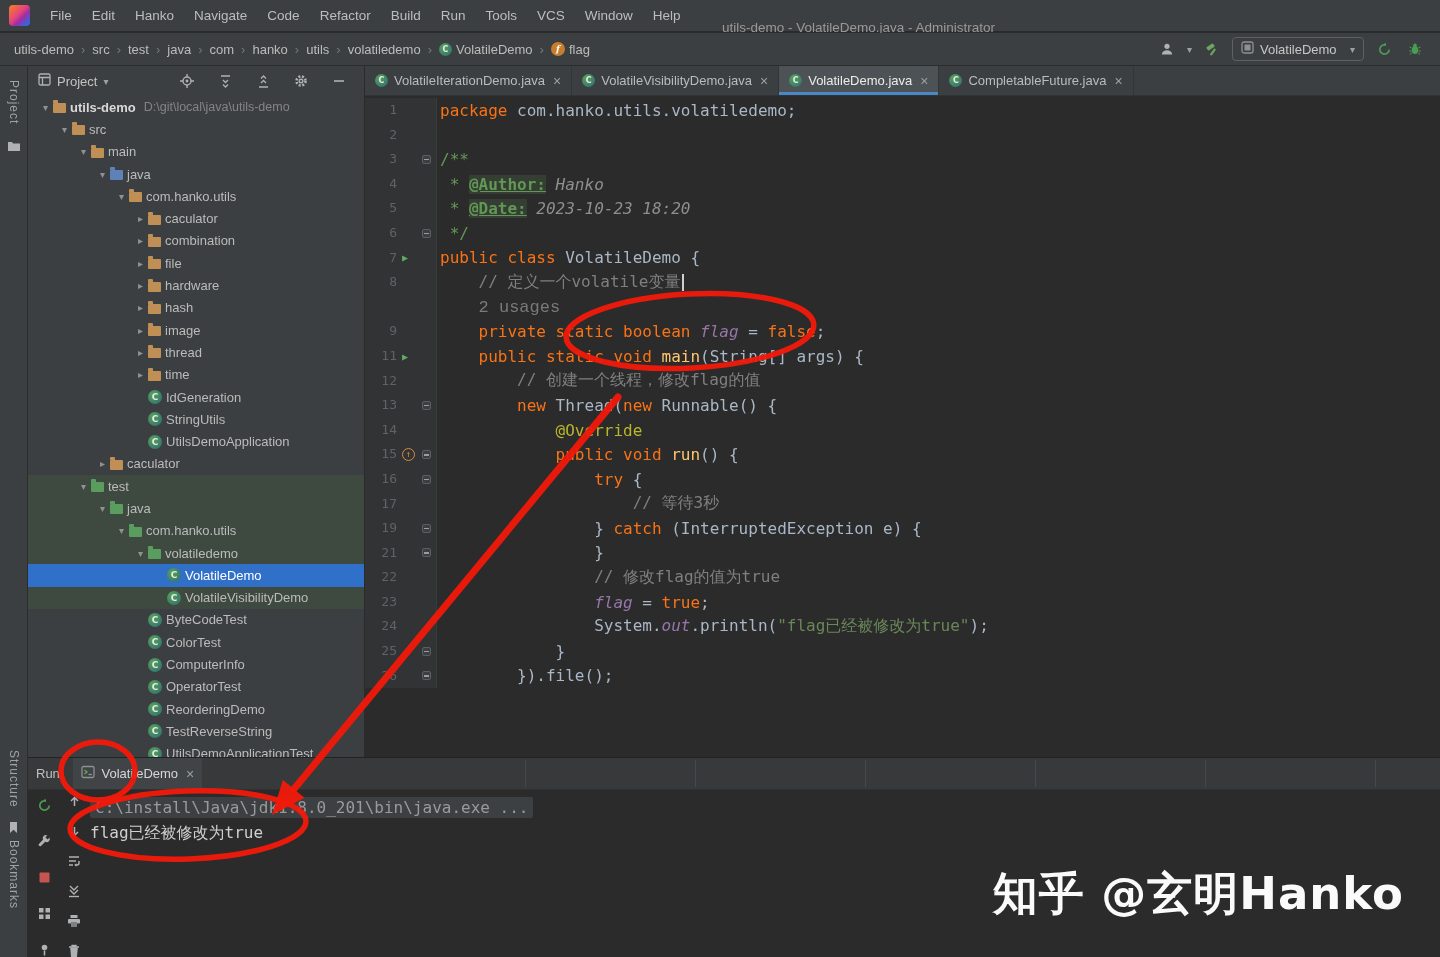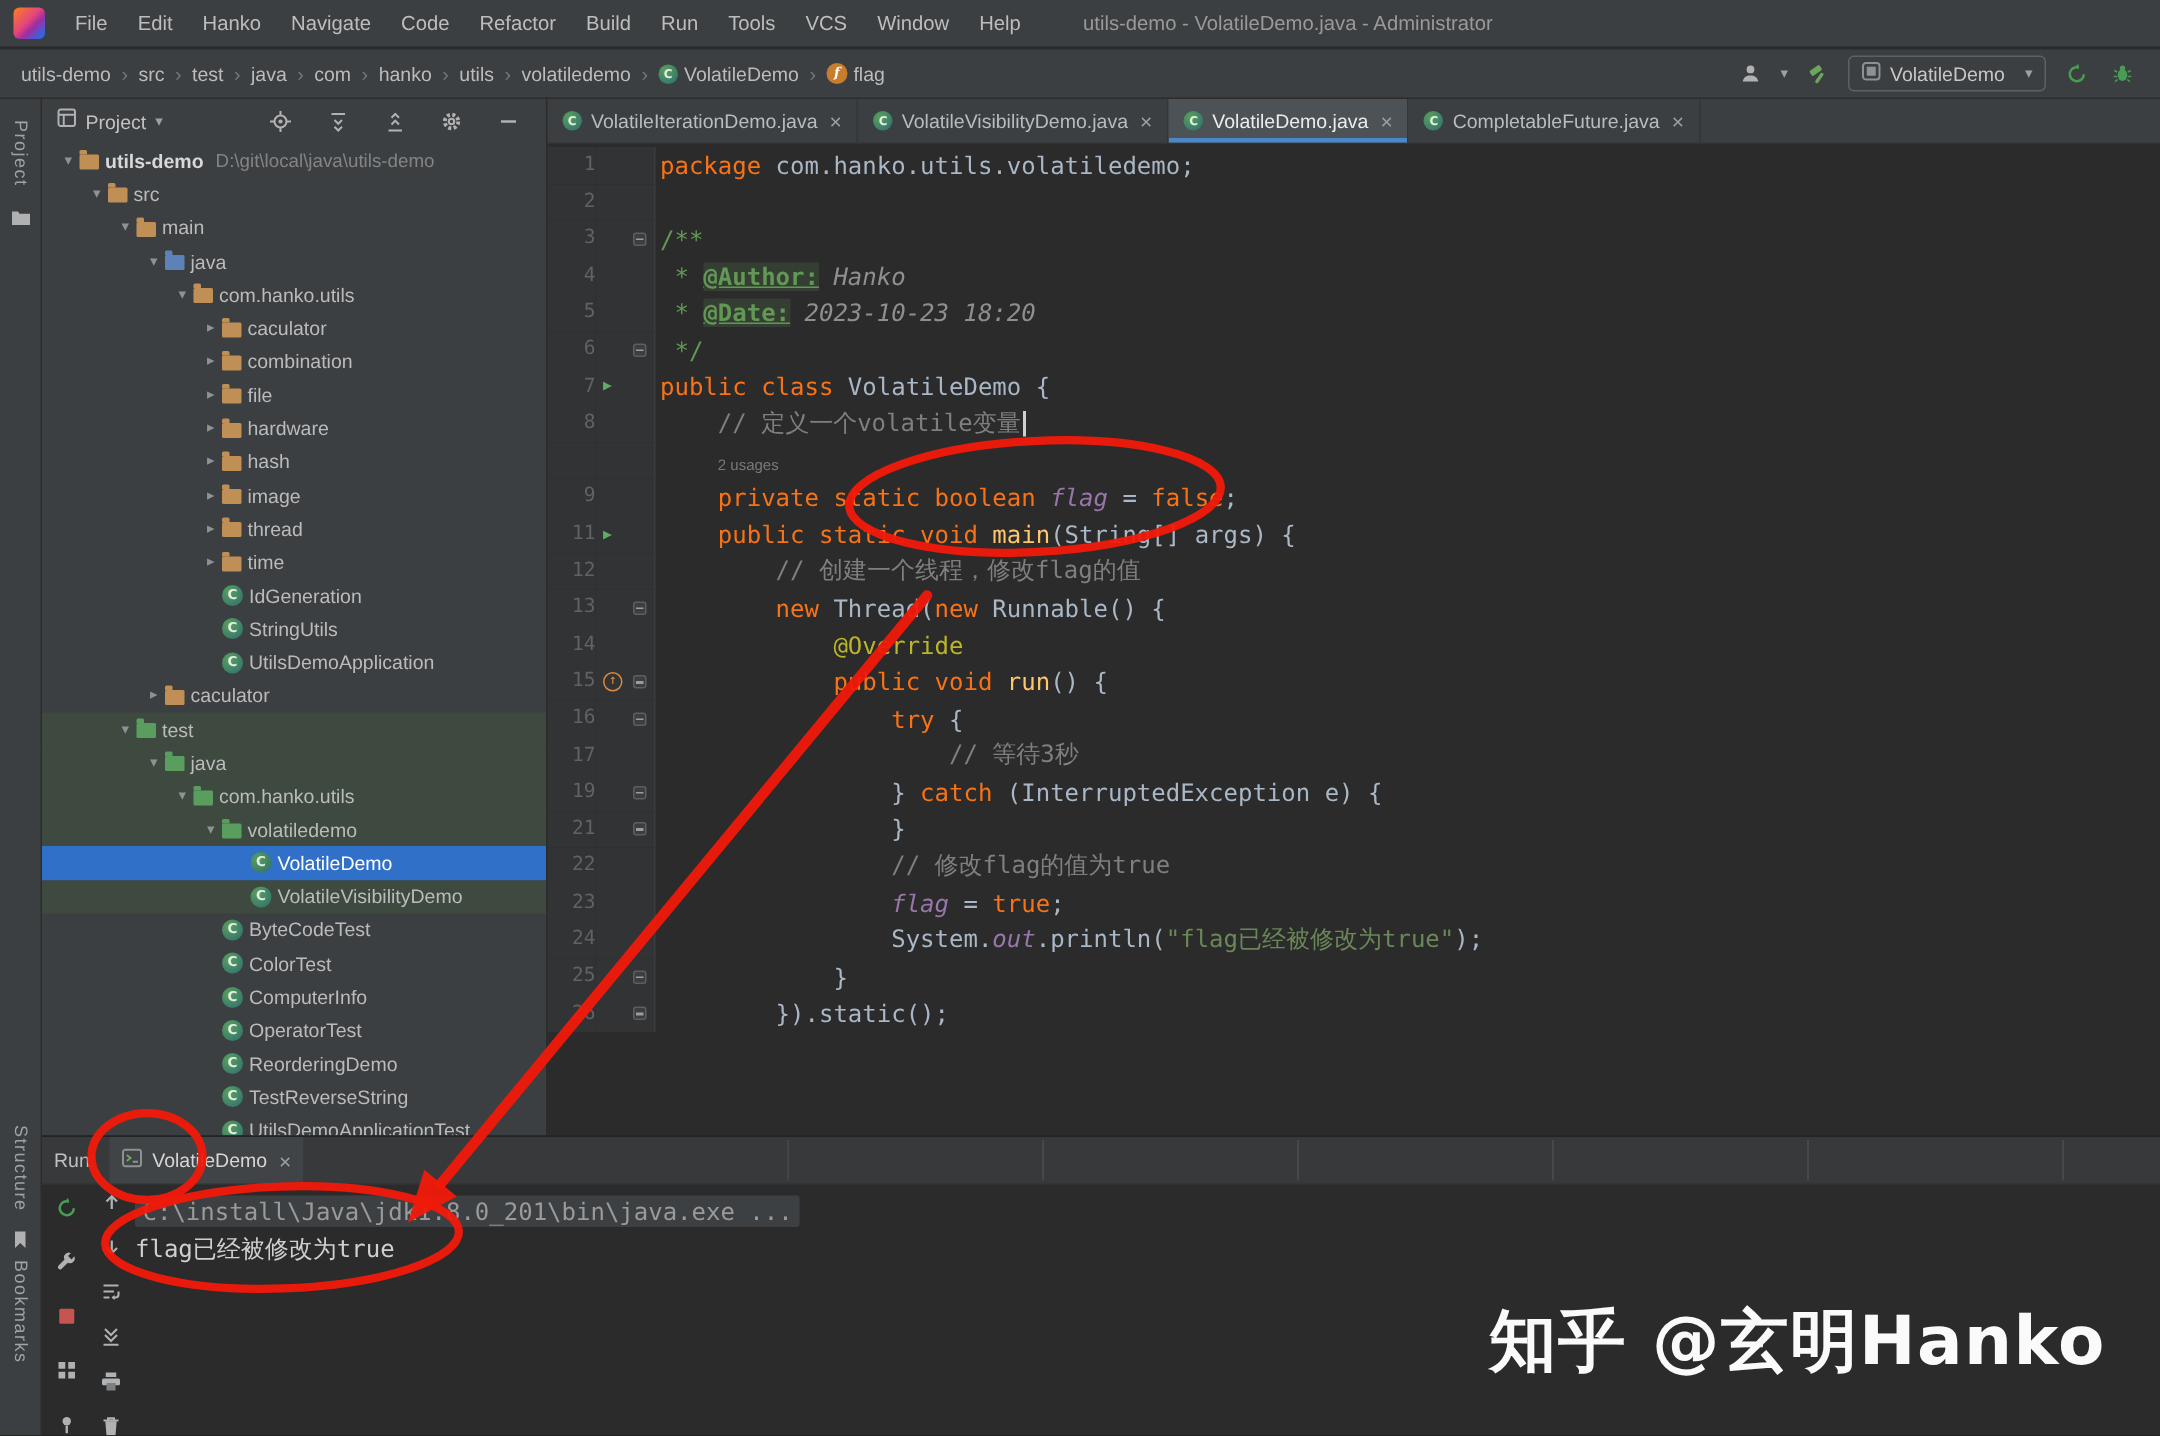--- a/index.html
+++ b/index.html
@@ -5,21 +5,21 @@
   *{box-sizing:border-box;margin:0;padding:0}
   html,body{background:#1e1e1e}
   body{font-family:"Liberation Sans","DejaVu Sans",sans-serif}
   .app{position:relative;width:1440px;height:957px;background:#2b2b2b;overflow:hidden}
 
   
   .titlebar{position:absolute;left:0;top:0;width:1440px;height:32px;background:#3c3f41;border-bottom:1px solid #2a2a2a;display:flex;align-items:center}
   .logo{width:21px;height:21px;margin:0 10px 0 9px;border-radius:4px;background:linear-gradient(135deg,#fc801d,#e4447d 45%,#9f2ea1 62%,#087cfa)}
   .menubar{display:flex;align-items:center;height:100%}
   .menu-item{padding:0 10px;line-height:31px;font-size:13.5px;color:#bdbdbd;cursor:default}
-  .win-title{position:absolute;left:722px;top:0;line-height:32px;font-size:13.5px;color:#999}
+  .win-title{position:absolute;left:722px;top:12px;line-height:32px;font-size:13.5px;color:#999}
 
   
   .navbar{position:absolute;left:0;top:33px;width:1440px;height:33px;background:#3c3f41;border-bottom:1px solid #2c2c2c;display:flex;align-items:center}
   .breadcrumbs{display:flex;align-items:center;padding-left:14px;font-size:13px;color:#bcbcbc;white-space:nowrap}
   .bc-item{display:inline-flex;align-items:center;gap:4px}
   .bc-sep{color:#777;margin:0 7px;font-size:13px}
   .nav-right{margin-left:auto;display:flex;align-items:center;gap:9px;padding-right:14px}
   .tbtn{display:inline-flex;align-items:center;justify-content:center;width:22px;height:22px}
   .caret-down{color:#9da0a2;font-size:10px}
   .run-combo{display:flex;align-items:center;gap:6px;height:24px;padding:0 8px;background:#3c3f41;border:1px solid #5e6164;border-radius:4px;color:#c7c7c7;font-size:13px;min-width:132px}
@@ -73,21 +73,21 @@
   .td{color:#629755}
   .tdt{color:#629755;font-weight:bold;text-decoration:underline;background:rgba(98,151,85,.18)}
   .tdv{color:#8f8f8f;font-style:italic}
   .tf{color:#9876aa;font-style:italic}
   .tm{color:#ffc66d}
   .tsm{color:#a9b7c6;font-style:italic}
   .ts{color:#6a8759}
   .tn{color:#6897bb}
   .tan{color:#bbb529}
   .th{font-family:"DejaVu Sans",sans-serif;font-size:12.5px;color:#9da0a6;background:#4b4e52;border-radius:8px;padding:1px 6px}
-  .inlay{font-family:Liberation Sans, sans-serif;font-size:10px;color:#7a7a7a}
+  .inlay{font-family:Liberation Mono, monospace;font-size:17px;color:#7a7a7a}
   .caret{display:inline-block;width:2px;height:17px;background:#cfcfcf;vertical-align:text-bottom;margin-left:1px}
 
   
   .run-panel{position:absolute;left:28px;top:757px;width:1412px;height:200px;background:#2b2b2b;border-top:1px solid #232323}
   .run-header{position:relative;height:32px;background:#37393b;border-bottom:1px solid #2f3133;display:flex;align-items:center;padding-left:8px;gap:10px}
   .run-label{font-size:13px;color:#c0c0c0}
   .run-tab{display:flex;align-items:center;gap:6px;height:100%;padding:0 8px;font-size:13px;color:#d6d6d6;background:#404447}
   .run-seps{position:absolute;left:497px;right:0;top:2px;bottom:2px;background:repeating-linear-gradient(to right,#45494c 0 1px,transparent 1px 170px);pointer-events:none}
   .run-toolbar{position:absolute;display:flex;flex-direction:column;align-items:center}
   .run-toolbar .tbtn{height:22px}
@@ -593,21 +593,21 @@
           </span>
           <span class="cbody"><span class="tp">            }</span></span>
         </div>
         <div class="crow">
           <span class="gnum">26</span>
           <span class="gic">
             <span class="gfold">
               <i></i>
             </span>
           </span>
-          <span class="cbody"><span class="tp">        }).static();</span></span>
+          <span class="cbody"><span class="tp">        }).file();</span></span>
         </div>
       </div>
   </section>
 
   <section class="run-panel">
     <div class="run-header">
       <span class="run-label">Run:</span>
       <div class="run-tab">
         <span><svg width="14" height="14" viewBox="0 0 14 14">
               <rect x="1" y="1.5" width="12" height="11" rx="1.5" fill="none" stroke="#8e9193" stroke-width="1.3"></rect>

